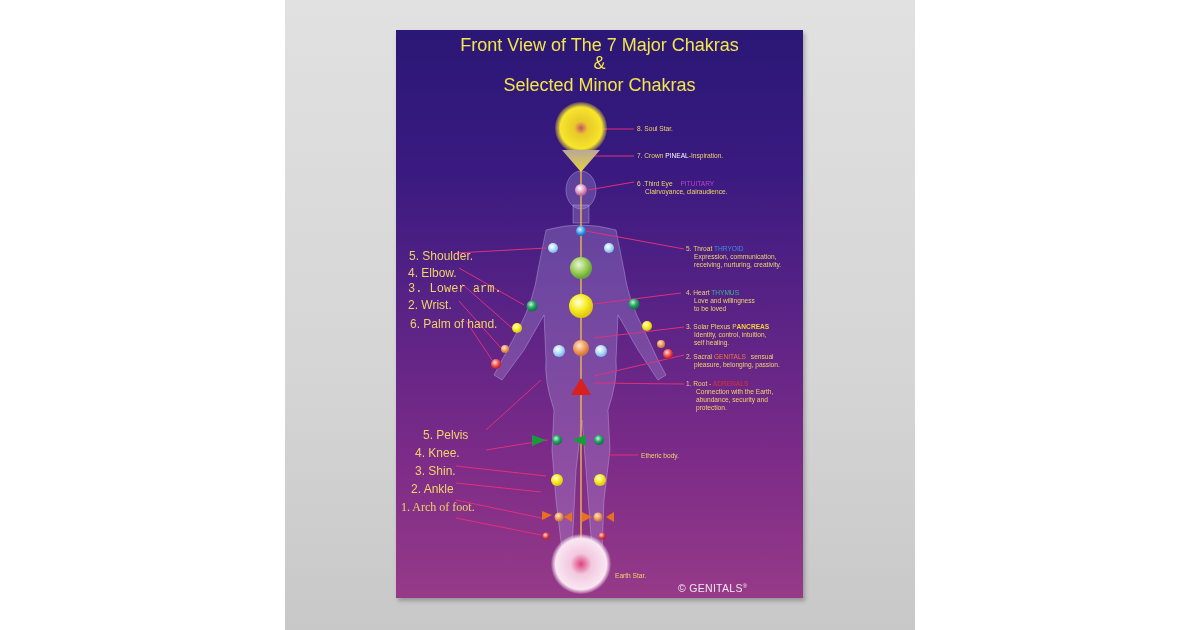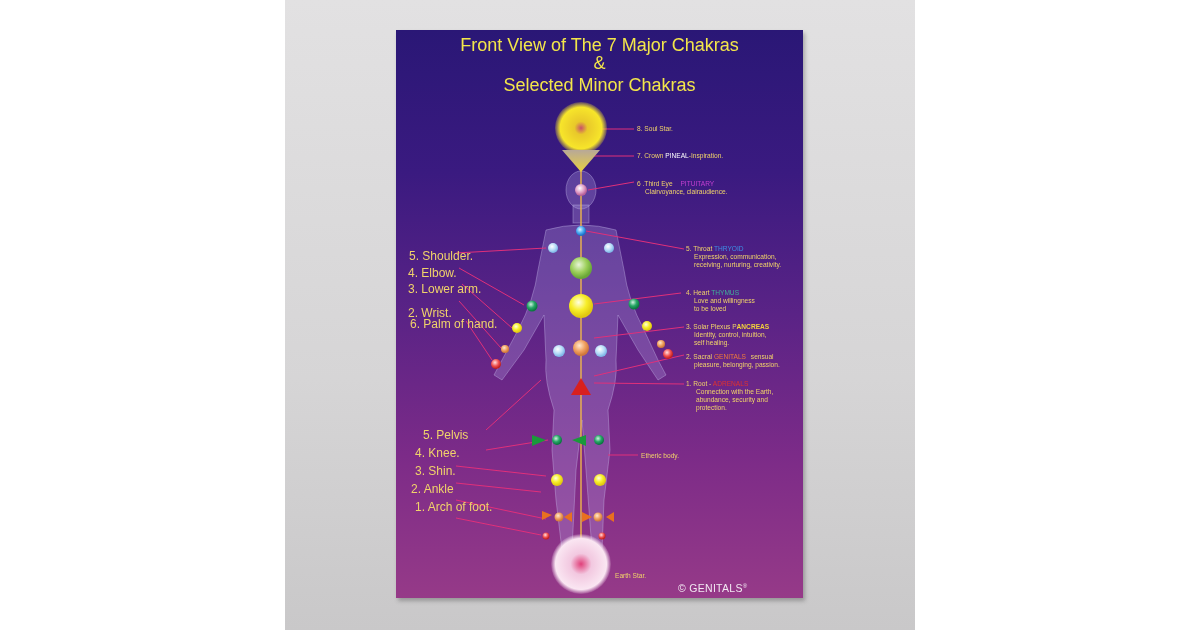--- a/index.html
+++ b/index.html
@@ -225,29 +225,29 @@
   <div class="lbl-sm" style="left:290px;top:350px;">
     <span>1.</span> <span>Root -</span>
     <span style="color:#e0322e;">ADRENALS</span><br>
     <span style="margin-left:10px;">Connection with the Earth,</span><br>
     <span style="margin-left:10px;">abundance, security and</span><br>
     <span style="margin-left:10px;">protection.</span>
   </div>
 
   <div class="lbl" style="left:13px;top:219px;">5. Shoulder.</div>
   <div class="lbl" style="left:12px;top:236px;">4. Elbow.</div>
-  <div class="lbl" style="left:12px;top:252px;">3. Lower arm.</div>
-  <div class="lbl" style="left:12px;top:268px;margin-top:8px;">2. Wrist.</div>
+  <div class="lbl" style="left:12px;top:252px;font-family:Liberation Mono, monospace;">3. Lower arm.</div>
+  <div class="lbl" style="left:12px;top:268px;">2. Wrist.</div>
   <div class="lbl" style="left:14px;top:287px;">6. Palm of hand.</div>
 
   <div class="lbl" style="left:19px;top:398px;margin-left:8px;">5. Pelvis</div>
   <div class="lbl" style="left:19px;top:416px;">4. Knee.</div>
   <div class="lbl" style="left:19px;top:434px;">3. Shin.</div>
   <div class="lbl" style="left:15px;top:452px;">2. Ankle</div>
-  <div class="lbl" style="left:19px;top:470px;">1. Arch of foot.</div>
+  <div class="lbl" style="left:5px;top:470px;font-family:Liberation Serif, serif;">1. Arch of foot.</div>
 
   <div class="lbl-sm" style="left:245px;top:422px;">Etheric body.</div>
   <div class="lbl-sm" style="left:219px;top:542px;">Earth Star.</div>
 
   <div class="copyright">
     <span>© GENITALS</span><sup>®</sup>
   </div>
 </div>
 
 </body></html>

